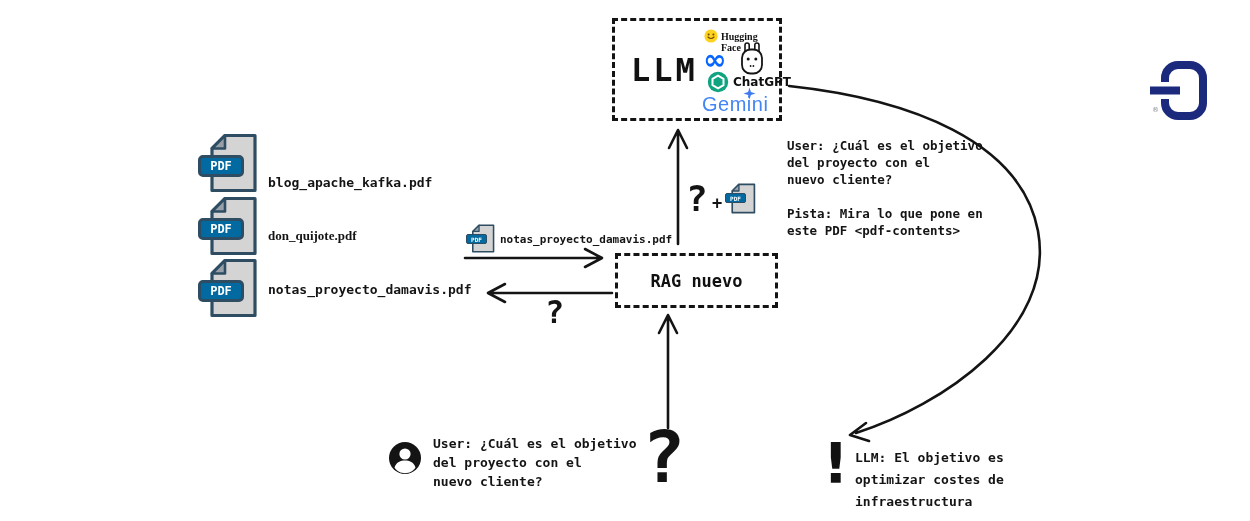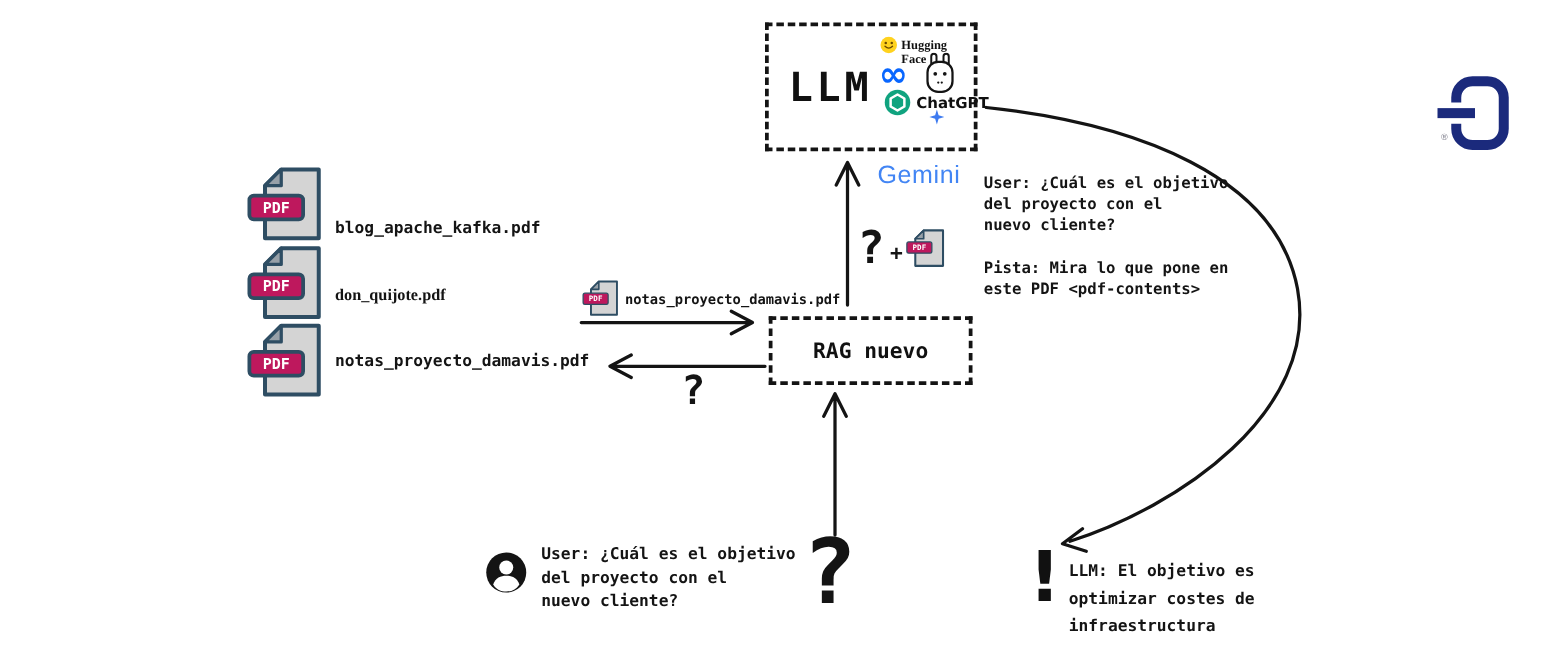--- a/index.html
+++ b/index.html
@@ -38,21 +38,21 @@
     display: flex; align-items: center; justify-content: center;
     font-size: 17px; font-weight: 700;
     font-family: "DejaVu Sans Mono", "Liberation Mono", monospace;
   }
   
   .pdf-icon { position: absolute; }
   .pdf-badge {
     position: absolute;
     left: 0; top: 22px;
     width: 46px; height: 22px;
-    background: #be185d;
+    background: #0369a1;
     border: 3px solid #2e4d63;
     border-radius: 5px;
     color: #fff;
     font-size: 12px;
     font-weight: 700;
     display: flex; align-items: center; justify-content: center;
     font-family: "DejaVu Sans Mono", "Liberation Mono", monospace;
   }
   .pdf-badge.mini {
     left: 0; top: 10px; width: 21px; height: 10px;
@@ -64,21 +64,21 @@
   
   .excl { font-weight: 800; font-size: 56px; font-family: "DejaVu Sans", "Liberation Sans", sans-serif; }
   .meta-inf {
     font-family: "DejaVu Sans", "Liberation Sans", sans-serif;
     font-weight: 800; color: #0866ff; font-size: 28px; line-height: 24px;
   }
   .chatgpt-label { font-size: 12px; font-weight: 700; font-family: "DejaVu Sans", "Liberation Sans", sans-serif; color:#101010;}
   .hf-label { font-size: 10px; font-weight: 700; font-family: Liberation Serif, serif; color:#101010;}
   .gemini-label {
     font-family: "Liberation Sans", "DejaVu Sans", sans-serif;
-    font-size: 20px; font-weight: 500; color: #4285f4; letter-spacing: 0.5px; margin-top: 36px;
+    font-size: 20px; font-weight: 500; color: #4285f4; letter-spacing: 0.5px;
   }
   .reg { font-size: 7px; color: #8a8a96; font-family: "DejaVu Sans", sans-serif; }
 </style>
 </head>
 <body>
 
 <div class="canvas">
 
   <svg class="abs" style="left:0;top:0;" width="1250" height="521" viewBox="0 0 1250 521" fill="none" stroke="#141414" stroke-width="2.6" stroke-linecap="round" stroke-linejoin="round">
     <path d="M 465 258 L 598 258 M 585 249 L 602 258 L 585 267"></path>

